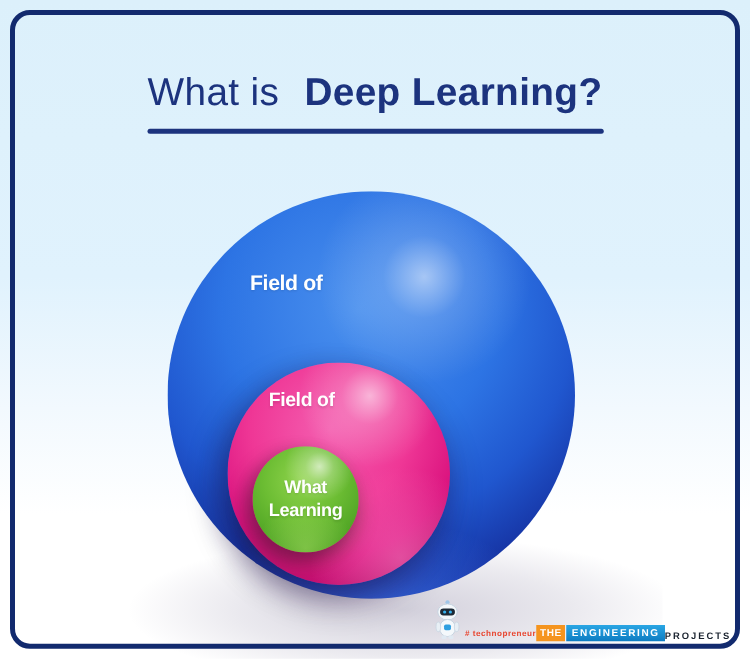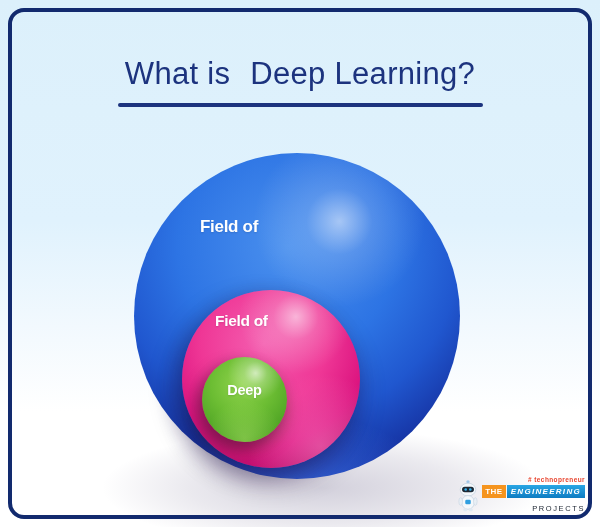--- a/index.html
+++ b/index.html
@@ -20,21 +20,21 @@
     border: 4px solid #122a6e; border-radius: 16px;
     pointer-events: none; z-index: 60;
   }
   .title {
     position: absolute; top: 56px; left: 0; width: 100%;
     text-align: center;
     font-size: 31px; color: #1c337e; letter-spacing: 0.3px;
     z-index: 10;
   }
   .title-prefix { font-weight: 400; margin-right: 20px; }
-  .title-emphasis { font-weight: 400; }
+  .title-emphasis { font-weight: 700; }
   .title-underline {
     position: absolute; left: 118px; top: 103px;
     width: 365px; height: 4px; background: #1c337e; border-radius: 2px;
     z-index: 10;
   }
   .cast-shadow {
     position: absolute; left: 100px; top: 428px; width: 430px; height: 120px;
     background: radial-gradient(ellipse at 52% 50%, rgba(108,100,138,0.30) 0%, rgba(108,100,138,0.14) 42%, rgba(108,100,138,0) 70%);
     z-index: 1;
   }
@@ -74,37 +74,37 @@
   .label-ai { left: 200px; top: 216px; font-size: 17px; }
   .label-ml { left: 215px; top: 311px; font-size: 15.5px; }
   .label-dl { left: 202px; top: 381px; width: 85px; font-size: 14.5px; text-align: center; }
 
   .brand {
     position: absolute; right: 15px; bottom: 14px;
     display: flex; align-items: flex-end; gap: 3px;
     z-index: 55;
   }
   .robot { width: 22px; height: 34px; flex: 0 0 auto; }
-  .brand-right { display: flex; flex-direction: column; align-items: flex-end; }
+  .brand-right { display: flex; align-items: flex-end; }
   .brand-tagline {
     font-size: 6.5px; color: #e8452f; font-weight: 700;
     letter-spacing: 0.4px; margin-bottom: 2px;
   }
   .brand-row { display: flex; align-items: stretch; gap: 1px; }
   .brand-the {
     background: #f5941e; color: #ffffff; font-weight: 700;
     font-size: 8px; padding: 2px 3px; letter-spacing: 0.5px;
   }
   .brand-engineering {
     background: linear-gradient(180deg, #2aa6e4 0%, #0d7cc2 100%);
     color: #ffffff; font-weight: 700; font-size: 8px;
-    padding: 2px 4px; letter-spacing: 1.3px; font-style: italic;
+    padding: 2px 4px; letter-spacing: 1.3px;
   }
   .brand-projects {
-    font-size: 7.5px; font-weight: 400; color: #1b2430;
+    font-size: 7.5px; font-weight: 700; color: #1b2430;
     letter-spacing: 1.6px; margin-top: 6px;
   }
 </style>
 </head>
 <body>
 
 <div class="canvas">
 
   <div class="frame"></div>
 
@@ -121,21 +121,22 @@
 
   <div class="sphere-label label-ai">
     <div>Field of</div>
   </div>
 
   <div class="sphere-label label-ml">
     <div>Field of</div>
   </div>
 
   <div class="sphere-label label-dl">
-    <div>Deep</div>
+    <div>What</div>
+    <div>Learning</div>
   </div>
 
   <div class="brand">
     <span class="robot">
       <svg viewBox="0 0 24 36" width="22" height="34" aria-hidden="true">
         <circle cx="12" cy="2.5" r="1.8" fill="#9fc6e8"></circle>
         <rect x="11.3" y="3" width="1.4" height="3" fill="#9fc6e8"></rect>
         <ellipse cx="12" cy="11" rx="8.5" ry="7" fill="#f4f8fb" stroke="#c3d2df" stroke-width="0.8"></ellipse>
         <rect x="5.5" y="8" width="13" height="6" rx="3" fill="#1d2a36"></rect>
         <circle cx="9.5" cy="11" r="1.4" fill="#36b2ef"></circle>

